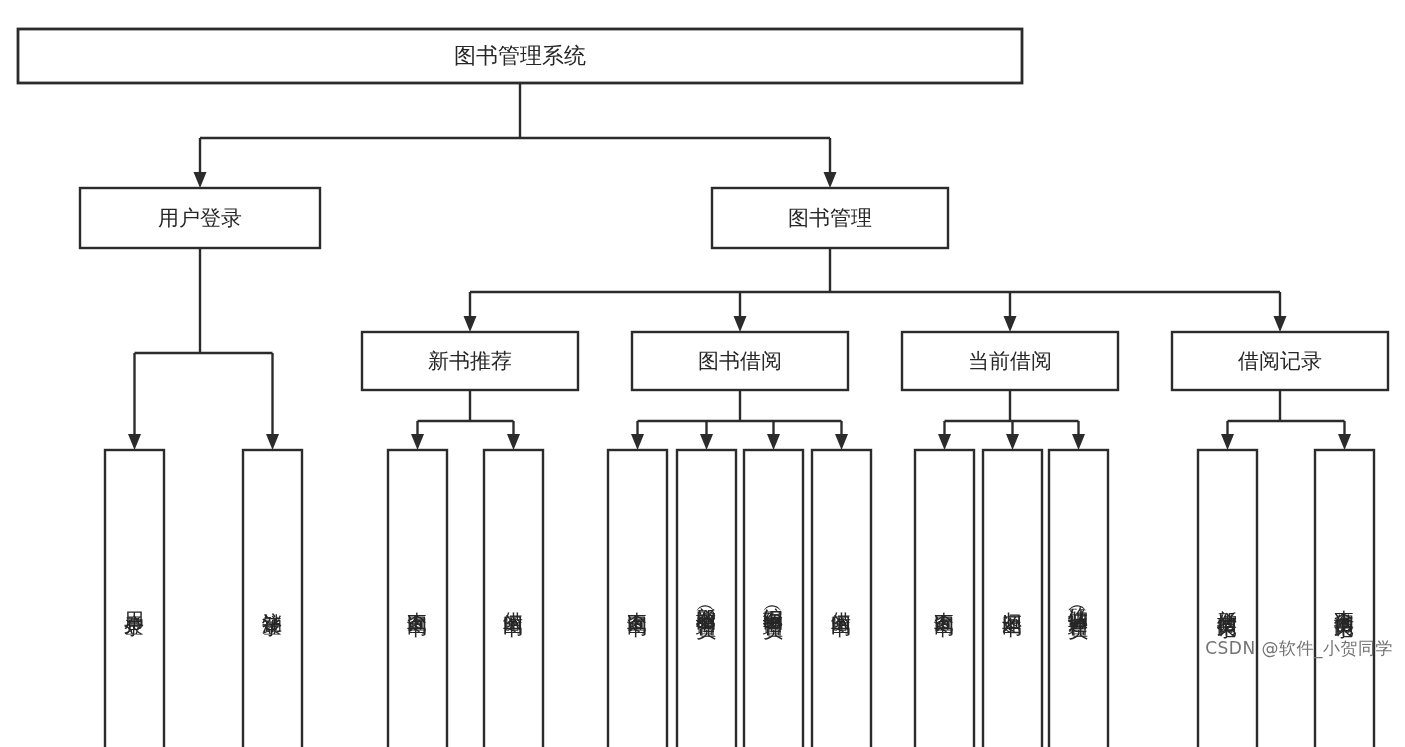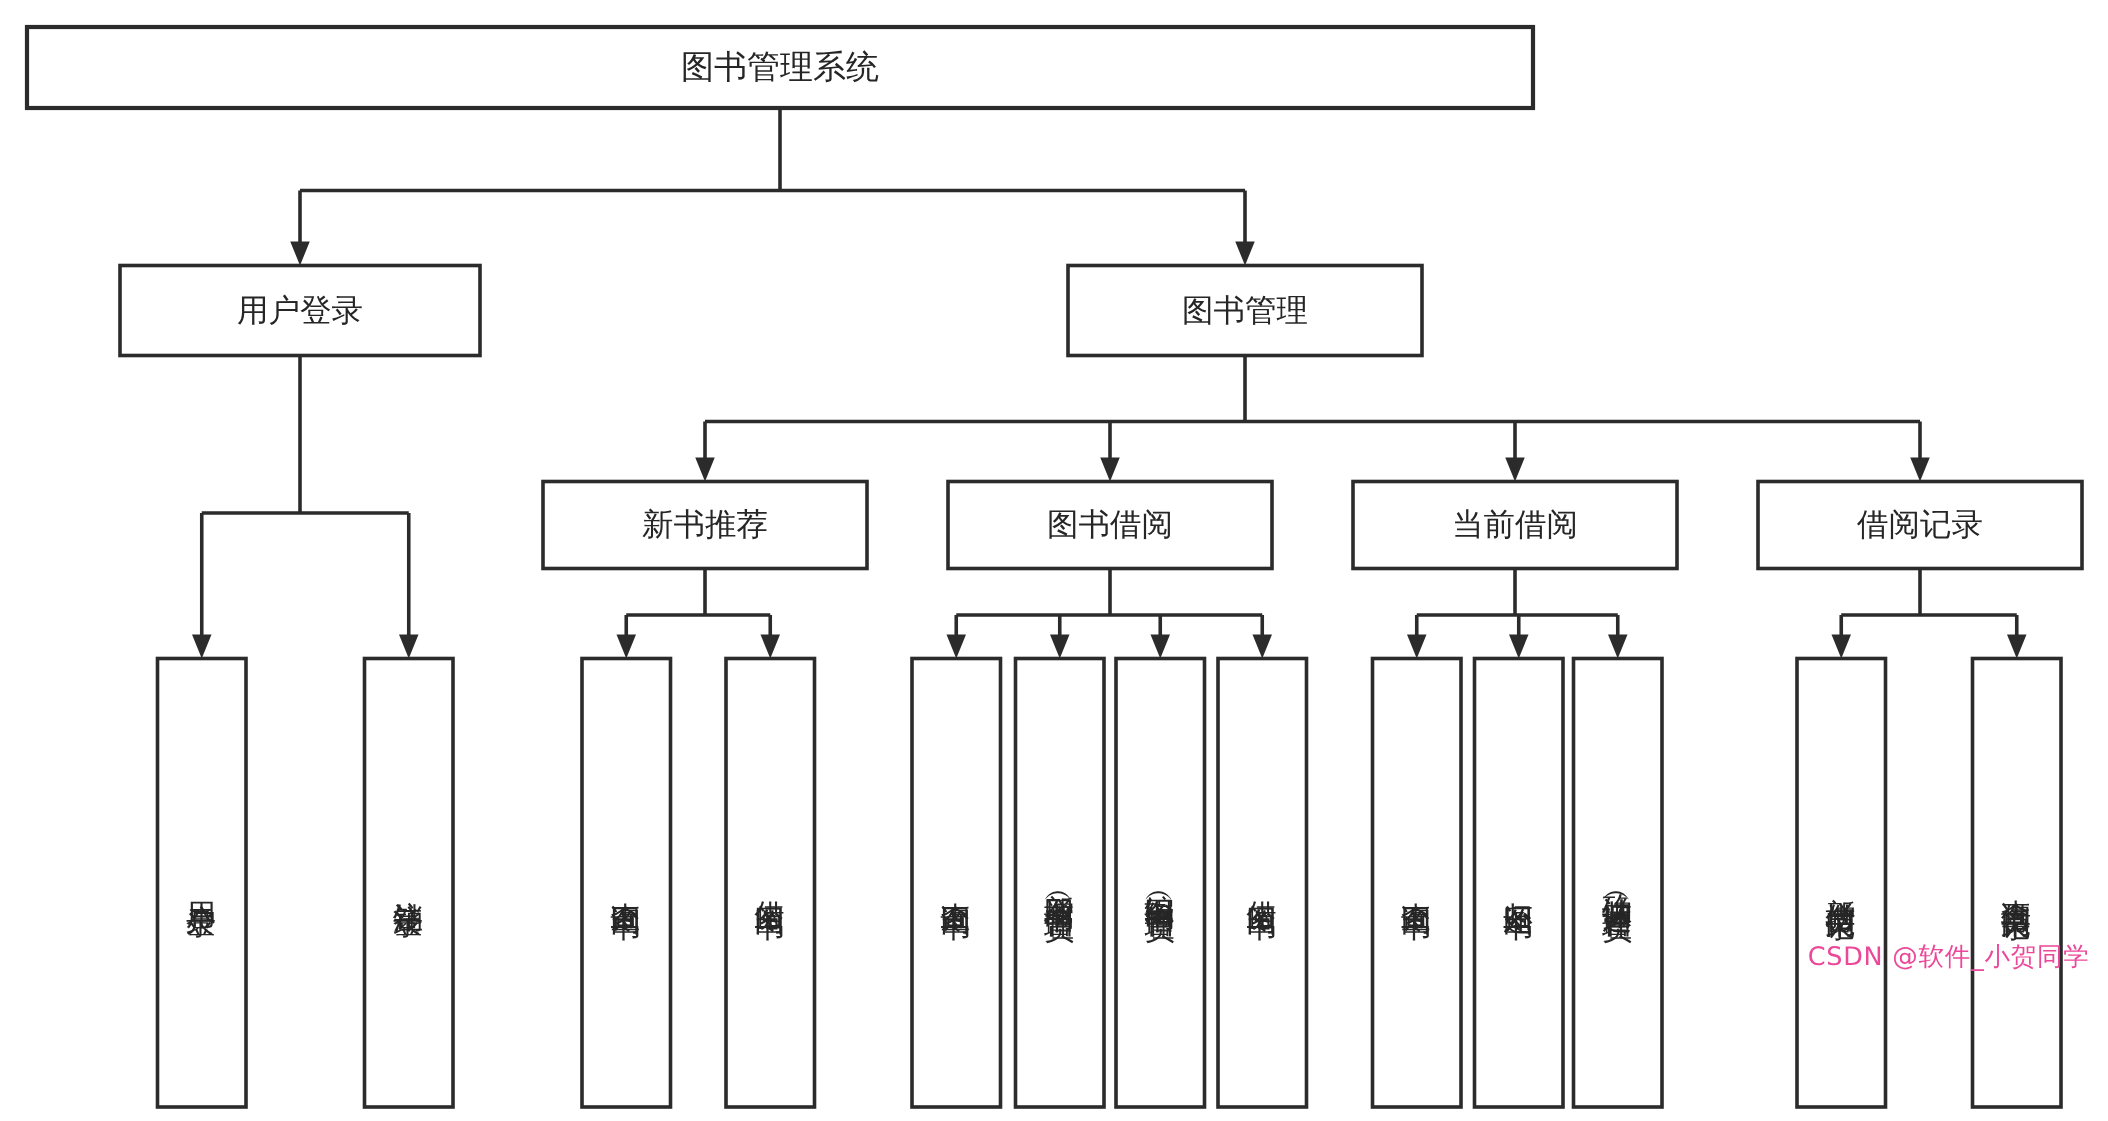--- a/index.html
+++ b/index.html
@@ -11,21 +11,21 @@
   body {
     width: 1405px;
     height: 747px;
     position: relative;
     font-family: "DejaVu Sans", "Liberation Sans", sans-serif;
     overflow: hidden;
   }
   #diagram-root {
     position: absolute;
     left: 0;
-    top: 5px;
+    top: 16px;
     width: 1405px;
     height: 650px;
   }
   svg.diagram-canvas {
     display: block;
     width: 1405px;
     height: 747px;
   }
   .node-box {
     fill: #ffffff;
@@ -54,21 +54,21 @@
   .arrow-head {
     fill: #2b2b2b;
     stroke: none;
   }
   .watermark {
     position: absolute;
     right: 12px;
     bottom: 6px;
     font-family: "DejaVu Sans", "Liberation Sans", sans-serif;
     font-size: 17px;
-    color: #ec4899;
+    color: #737373;
     letter-spacing: 0.5px;
     white-space: nowrap;
     user-select: none;
     pointer-events: none;
   }
   .vlabel-wrap {
     width: 100%;
     height: 100%;
     display: flex;
     align-items: center;

